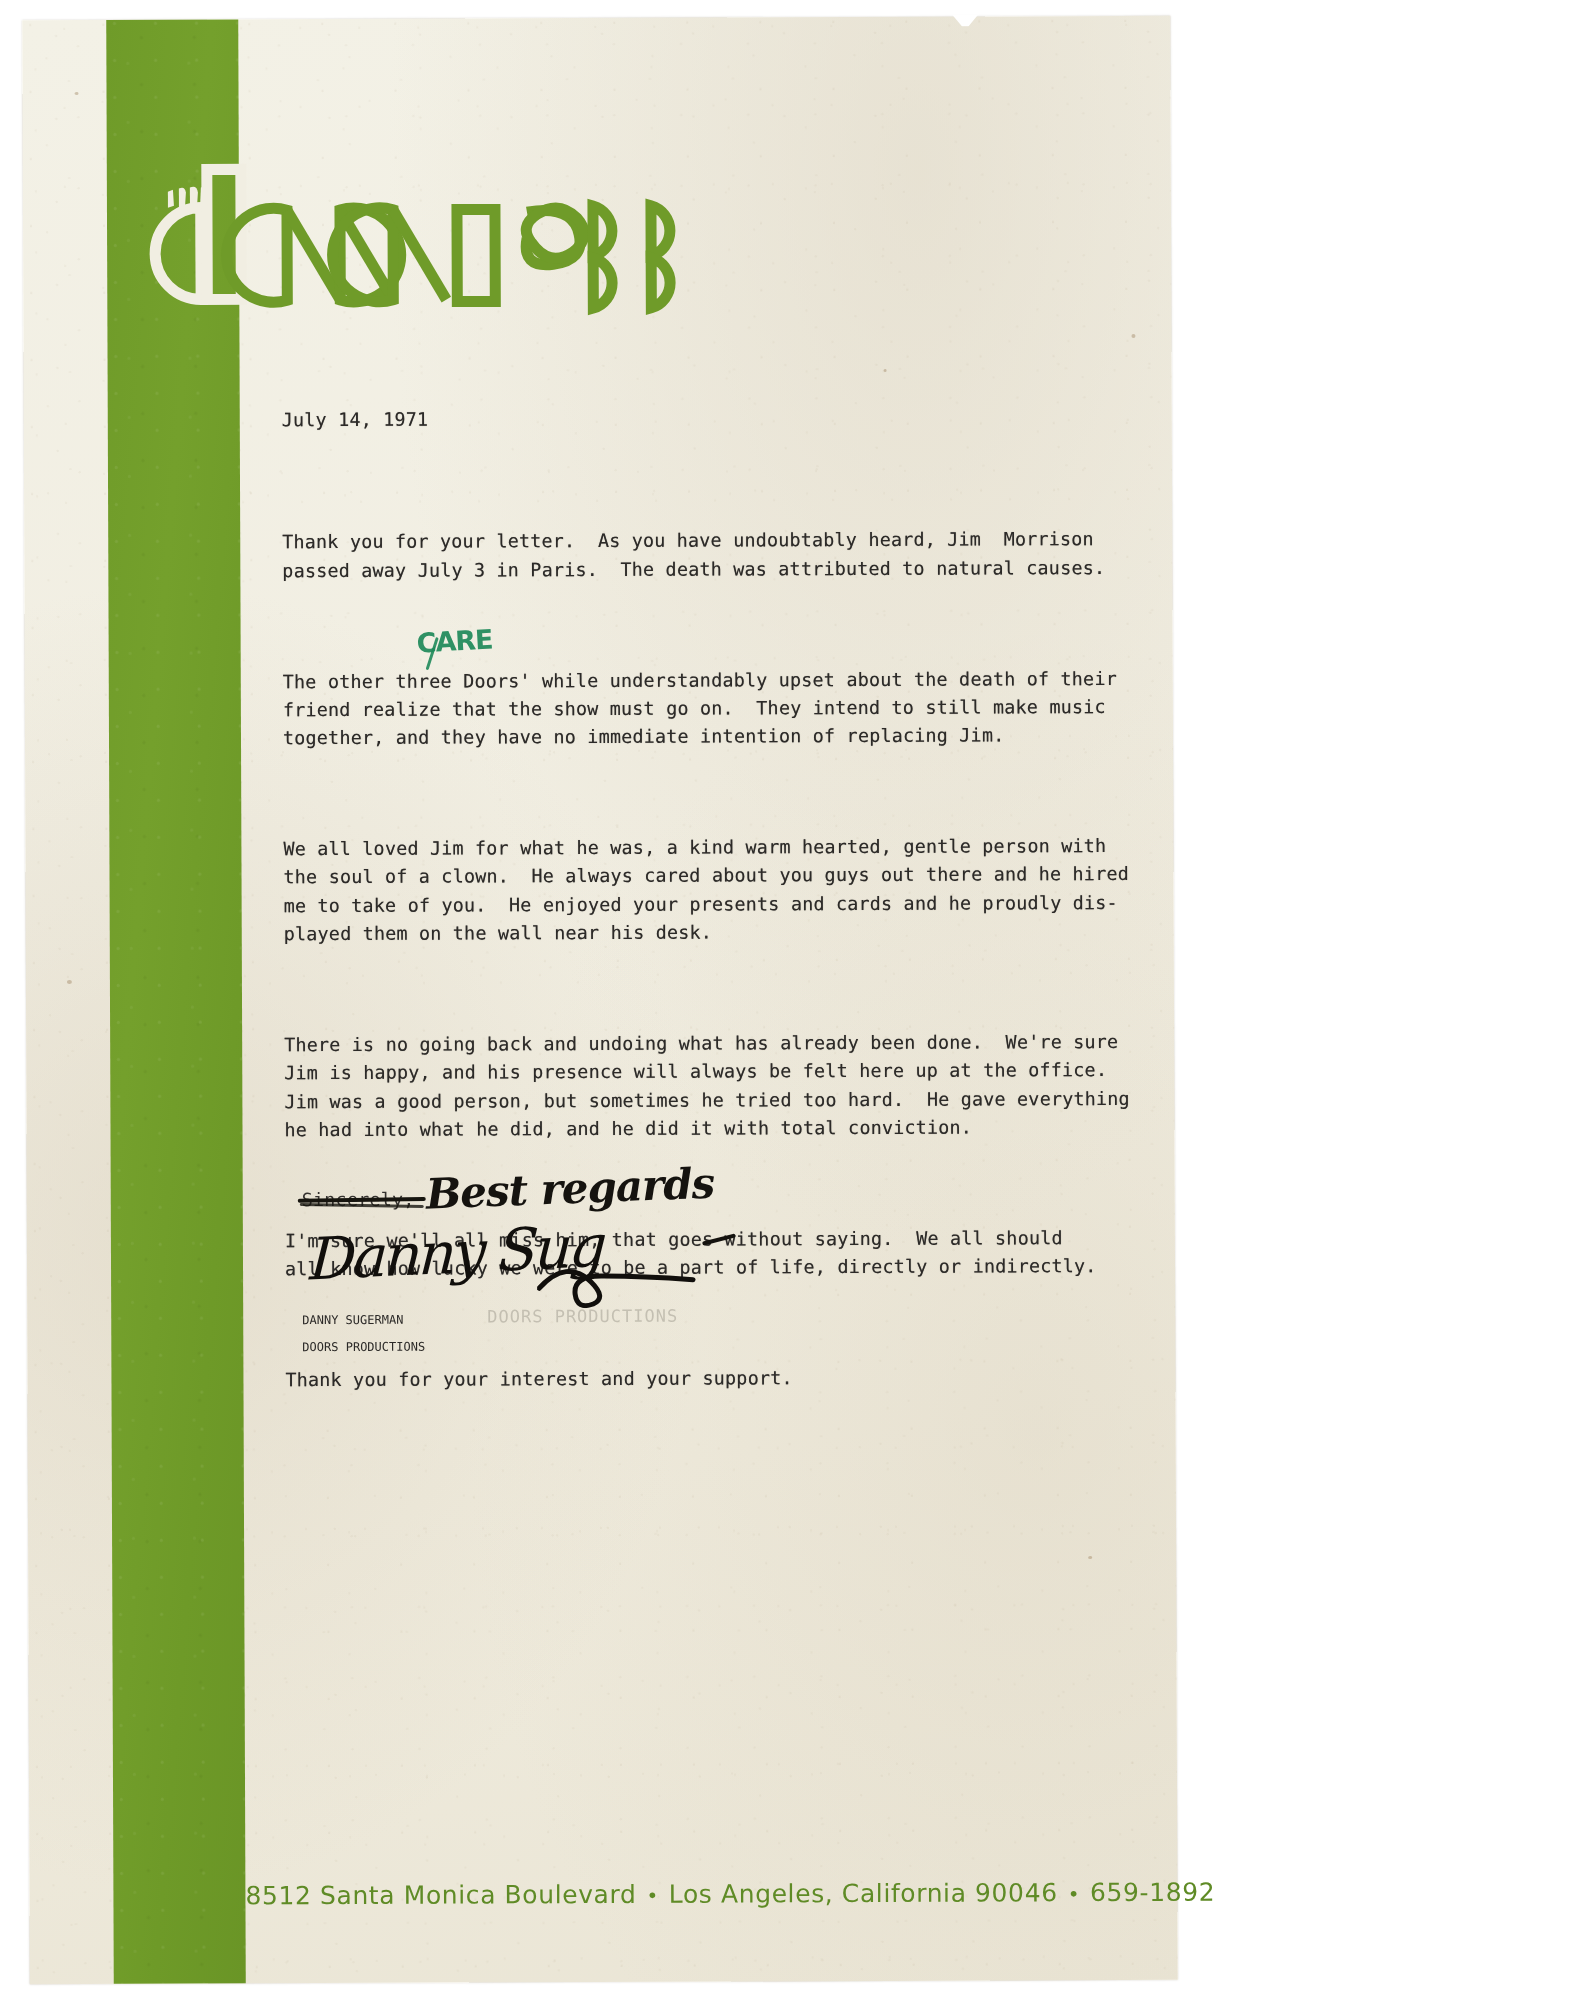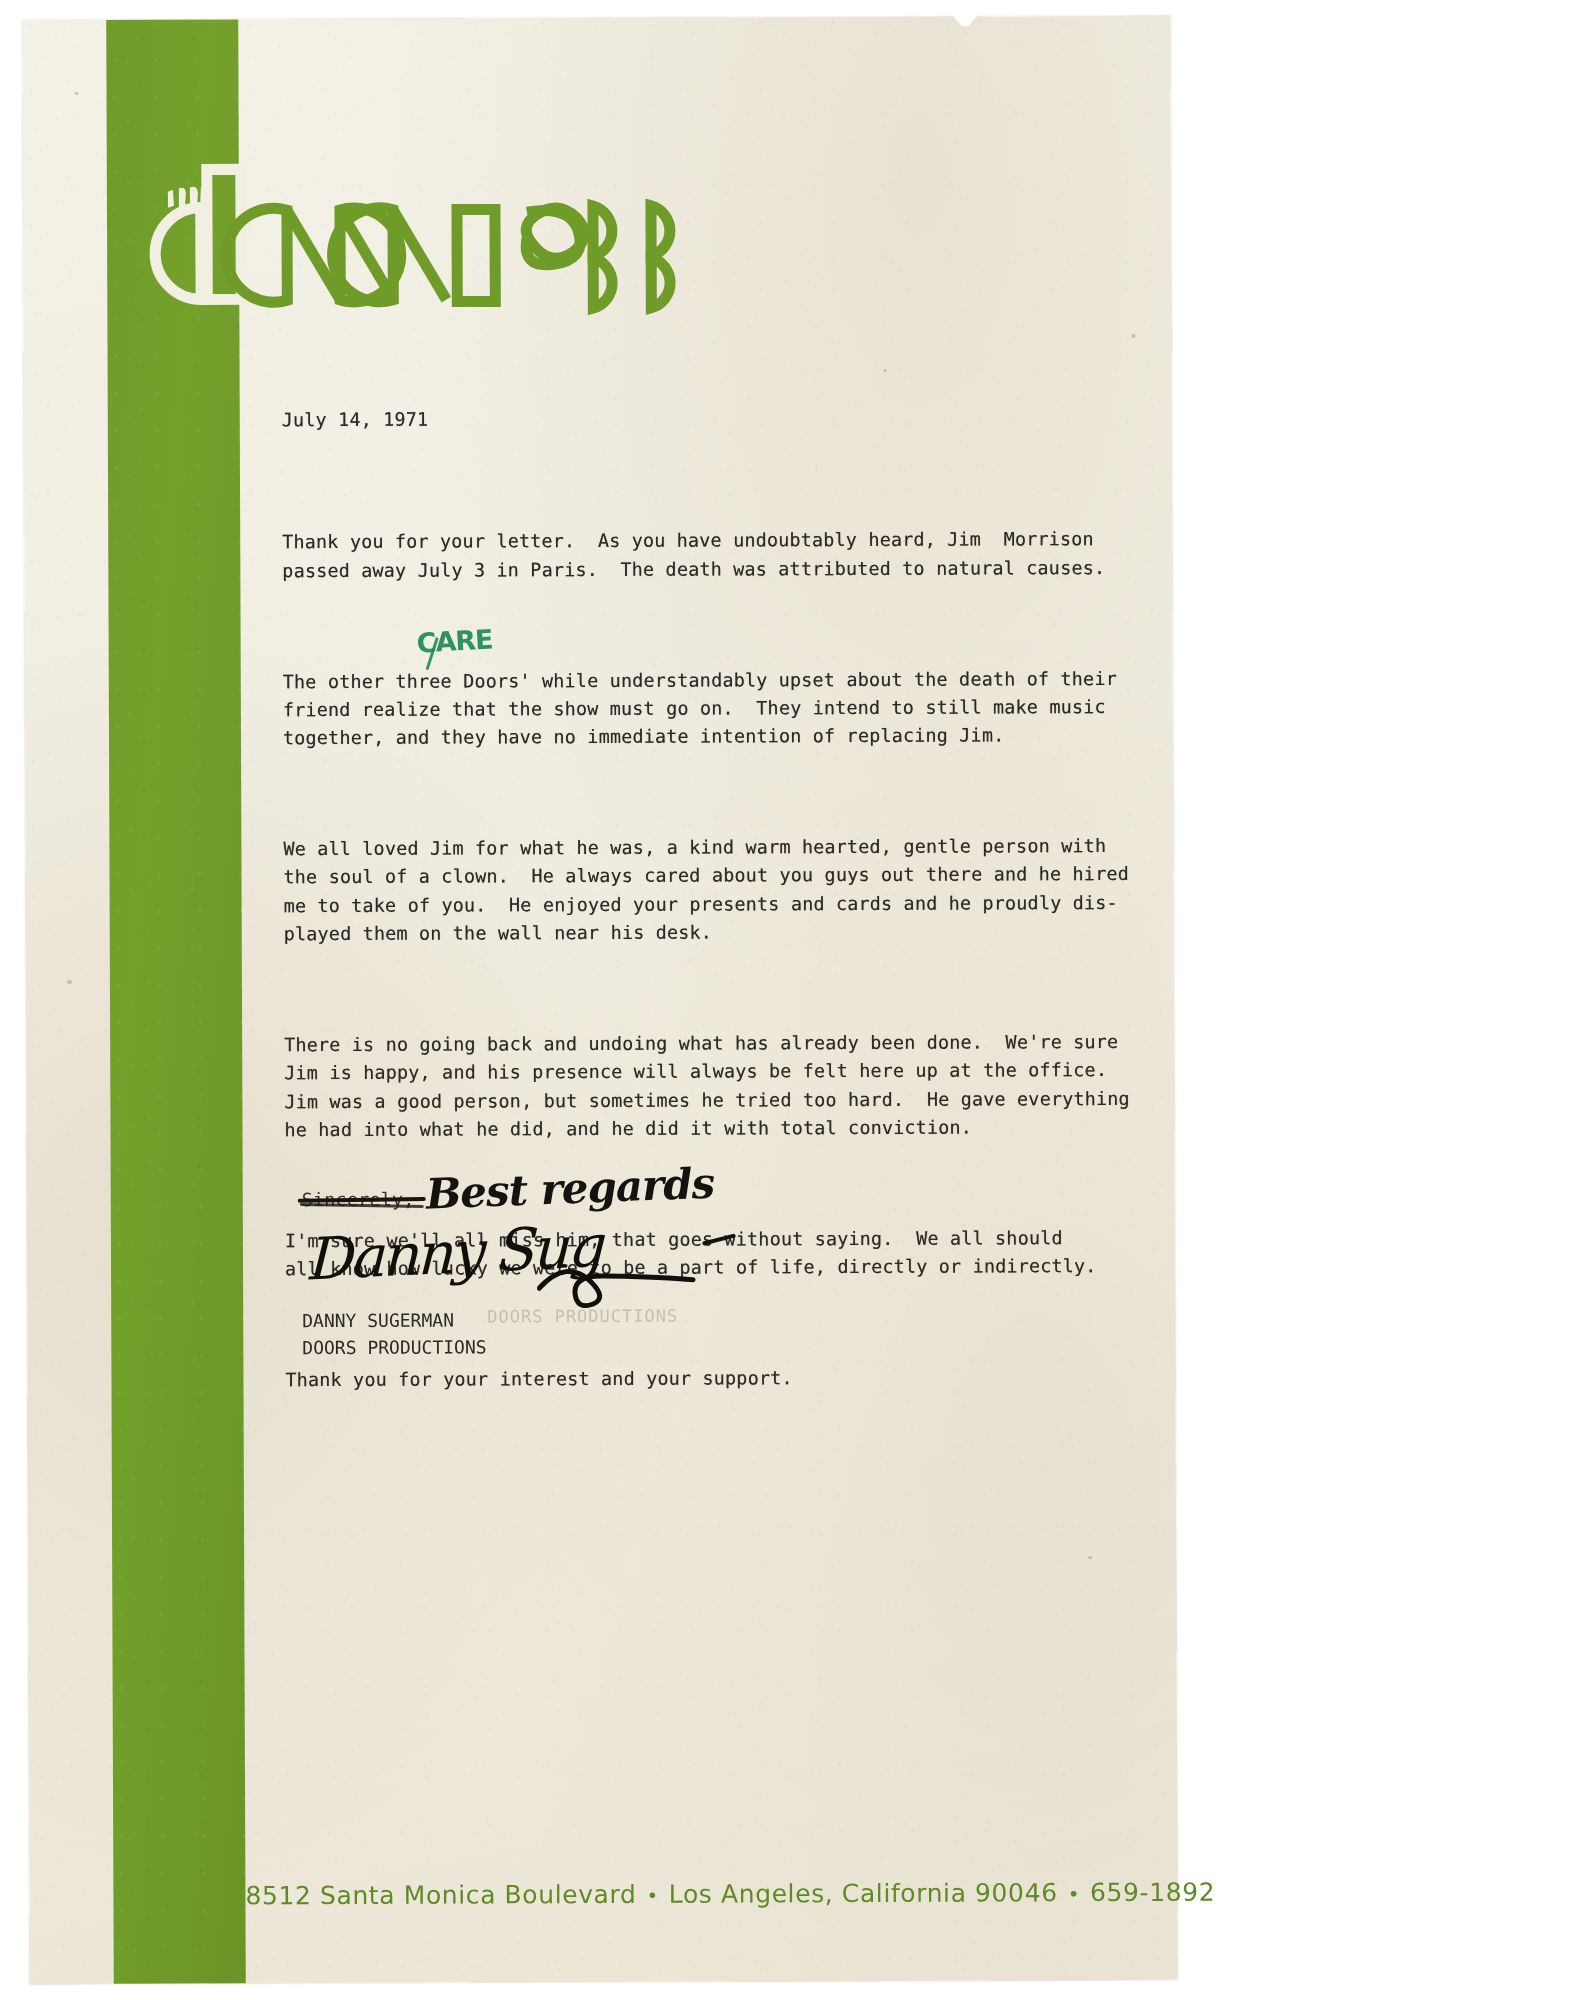--- a/index.html
+++ b/index.html
@@ -207,21 +207,21 @@
     left: 235px; top: 82px;
     width: 160px; height: 46px;
   }
   .sig-flourish svg { width: 100%; height: 100%; }
 
   .sig-name {
     position: absolute;
     left: 275px;
     top: 1288px;
     font-family: "DejaVu Sans Mono", "Liberation Mono", monospace;
-    font-size: 18px;
+    font-size: 12px;
     line-height: 27px;
     color: #2c2a28;
     white-space: pre;
   }
   .stamp {
     position: absolute;
     left: 460px;
     top: 1288px;
     font-family: "DejaVu Sans Mono", "Liberation Mono", monospace;
     font-size: 17px;

